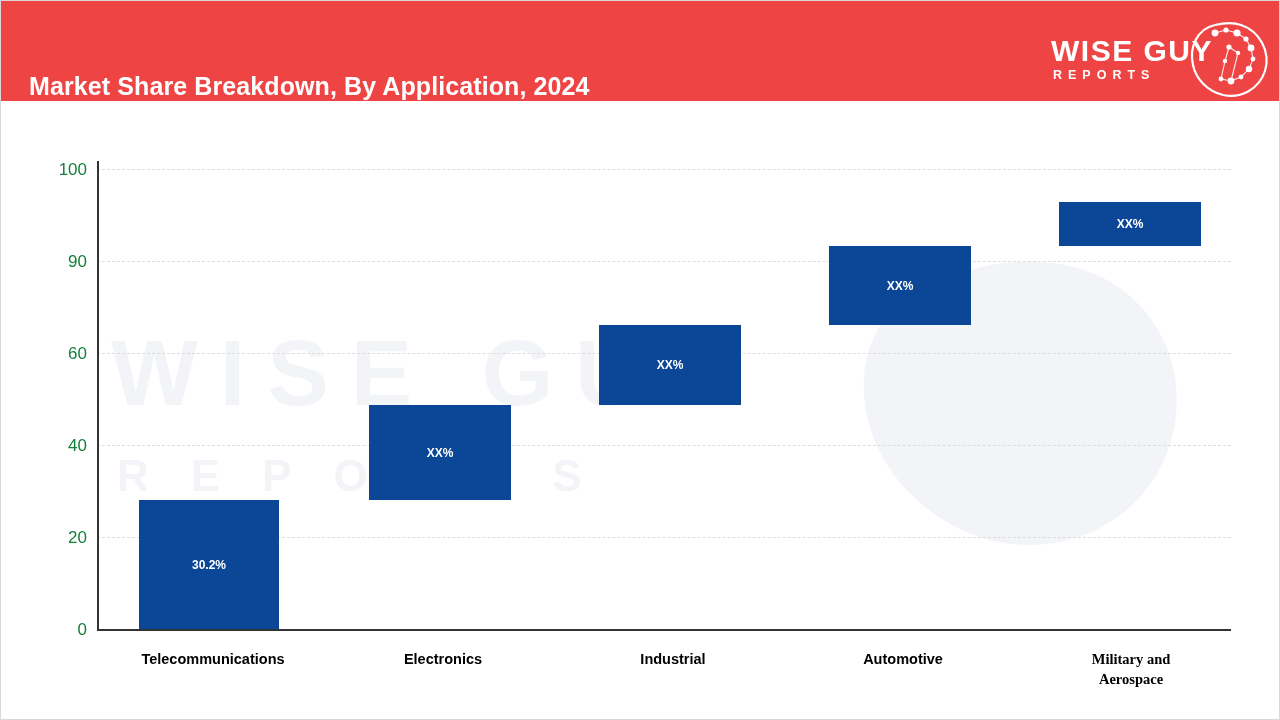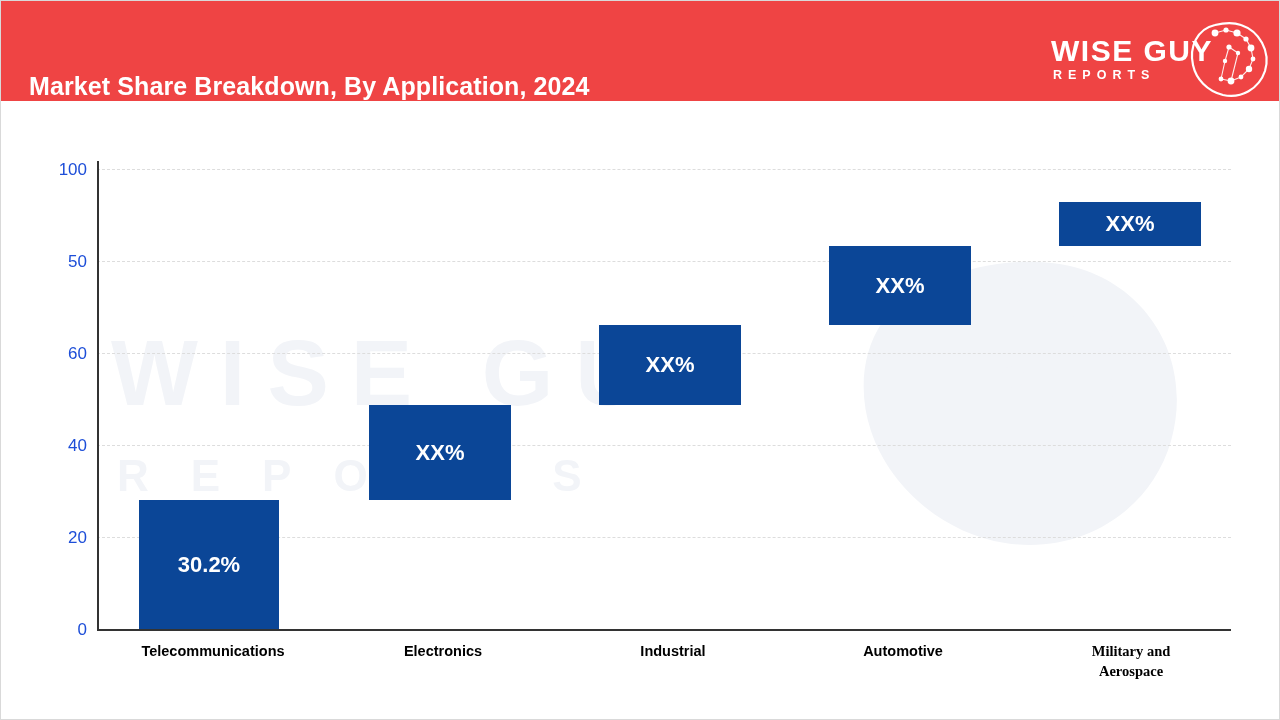--- a/index.html
+++ b/index.html
@@ -149,49 +149,50 @@
     width: 1134px;
     height: 0;
     border-top: 2px solid #333333;
   }
   .ytick-label {
     position: absolute;
     right: 0;
     width: 46px;
     text-align: right;
     font-size: 17px;
-    color: #1d4ed8;
+    color: #15803d;
     transform: translateY(-9px);
   }
   #ytick-wrap {
     position: absolute;
     left: 36px;
     top: 68px;
     width: 50px;
     height: 460px;
   }
   .bar {
     position: absolute;
     background: #0b4697;
     display: flex;
     align-items: center;
     justify-content: center;
   }
   .bar-label {
     color: #ffffff;
-    font-size: 22px;
+    font-size: 12px;
     font-weight: bold;
   }
   .cat-label {
     position: absolute;
     text-align: center;
     font-size: 14.5px;
     font-weight: bold;
     color: #000000;
     line-height: 20px;
+    margin-top: 8px;
   }
 </style>
 </head>
 <body>
 
 <div id="page">
 
   <div id="header">
     <div id="header-title">Market Share Breakdown, By Application, 2024</div>
     <div id="logo-block">
@@ -279,21 +280,21 @@
     </div>
 
     <div id="axis-y"></div>
     <div id="axis-x"></div>
 
     <div id="ytick-wrap">
       <div class="ytick-label" style="top:460px">0</div>
       <div class="ytick-label" style="top:368px">20</div>
       <div class="ytick-label" style="top:276px">40</div>
       <div class="ytick-label" style="top:184px">60</div>
-      <div class="ytick-label" style="top:92px">50</div>
+      <div class="ytick-label" style="top:92px">90</div>
       <div class="ytick-label" style="top:0px">100</div>
     </div>
 
     <div class="cat-label" style="left:98px; top:540px; width:228px;">
       <div>Telecommunications</div>
     </div>
     <div class="cat-label" style="left:328px; top:540px; width:228px;">
       <div>Electronics</div>
     </div>
     <div class="cat-label" style="left:558px; top:540px; width:228px;">

